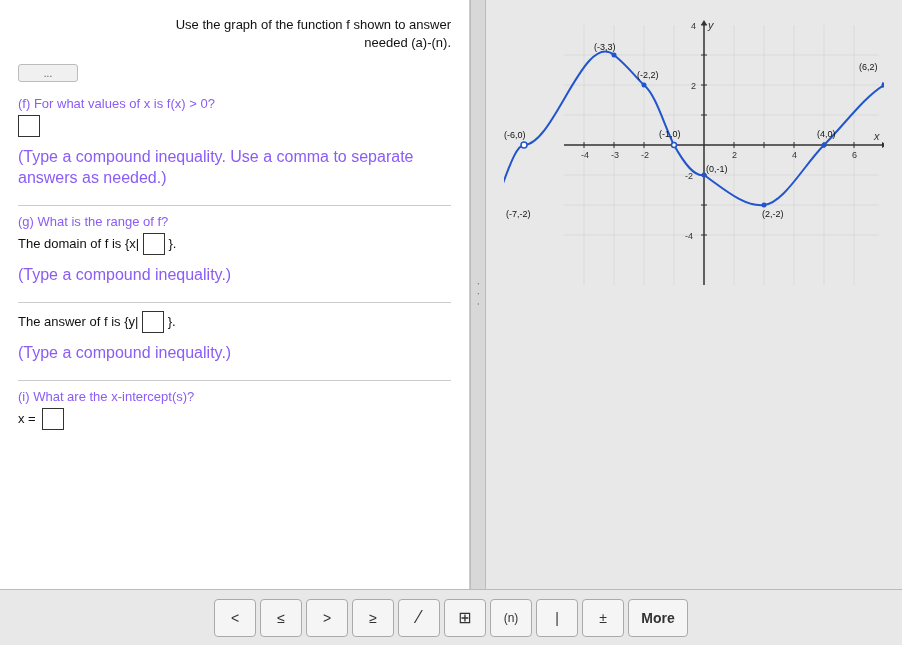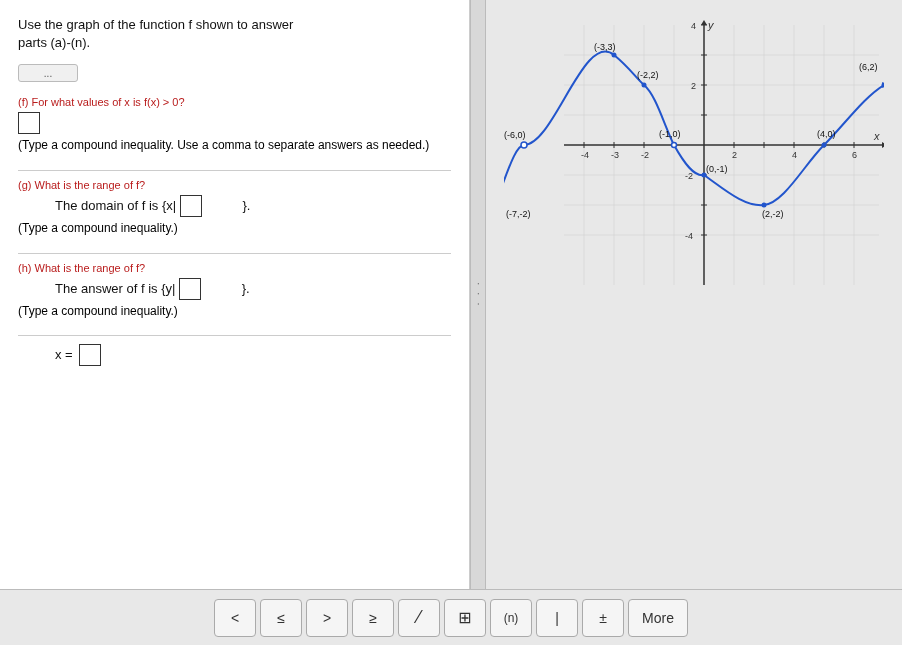--- a/index.html
+++ b/index.html
@@ -30,20 +30,21 @@
       flex-direction: column;
       overflow: hidden;
       border-right: 1px solid #ccc;
     }
 
     .problem-title {
       font-size: 13px;
       color: #111;
       line-height: 1.4;
       margin-bottom: 12px;
+      text-align: right;
     }
 
     .expand-btn {
       width: 60px;
       height: 18px;
       border: 1px solid #bbb;
       background: #f0f0f0;
       border-radius: 3px;
       font-size: 10px;
       cursor: pointer;
@@ -52,55 +53,54 @@
       justify-content: center;
       margin-bottom: 14px;
       color: #555;
     }
 
     .question-block {
       margin-bottom: 8px;
     }
 
     .question-label {
-      font-size: 11px;
-      color: #b91c1c;
+      font-size: 13px;
+      color: #8b5cf6;
       margin-bottom: 4px;
     }
 
     .answer-input {
       width: 22px;
       height: 22px;
       border: 1.5px solid #333;
       background: white;
       font-size: 12px;
     }
 
     .hint-text {
-      font-size: 12px;
-      color: #000000;
-      margin-top: 4px;
+      font-size: 16px;
+      color: #8b5cf6;
+      margin-top: 10px;
       line-height: 1.3;
     }
 
     .divider {
       border: none;
       border-top: 1px solid #ccc;
       margin: 8px 0;
     }
 
     .domain-line {
       font-size: 13px;
       color: #111;
       margin-bottom: 2px;
     }
 
     .brace-text {
       font-size: 13px;
-      margin-left: 37px;
     }
 
     
     .right-panel {
       flex: 1;
       background: #e8e8e8;
       position: relative;
       display: flex;
       align-items: flex-start;
       justify-content: center;
@@ -137,21 +137,21 @@
       display: flex;
       align-items: center;
       justify-content: center;
       color: #333;
       padding: 0 8px;
     }
 
     .toolbar-btn-more {
       min-width: 60px;
       font-size: 14px;
-      font-weight: normal;
+      font-weight: bold;
     }
 
     
     .collapse-handle {
       width: 16px;
       background: #d8d8d8;
       display: flex;
       align-items: center;
       justify-content: center;
       cursor: pointer;
@@ -174,21 +174,21 @@
   </style>
 </head>
 <body>
 
 <div class="main-container">
 
   <div class="left-panel">
 
     <div class="problem-title">
       <span>Use the graph of the function f shown to answer</span><br>
-      <span>parts (a)-(n).</span>
+      <span>needed (a)-(n).</span>
     </div>
 
     <div class="expand-btn">
       <span>...</span>
     </div>
 
     <div class="question-block">
       <div class="question-label">(f) For what values of x is f(x) &gt; 0?</div>
       <div style="margin: 4px 0;">
         <input class="answer-input" type="text" value="" style="">
@@ -204,32 +204,32 @@
         <span class="brace-text">The domain of f is {x|</span>
         <input class="answer-input" type="text" value="" style="width: 22px; height: 22px; border: 1.5px solid rgb(51, 51, 51);">
         <span class="brace-text">}.</span>
       </div>
       <div class="hint-text">(Type a compound inequality.)</div>
     </div>
 
     <hr class="divider">
 
     <div class="question-block">
-      <div class="question-label">(h) What is the range of f?</div>
       <div class="domain-line">
         <span class="brace-text">The answer of f is {y|</span>
         <input class="answer-input" type="text" value="" style="width: 22px; height: 22px; border: 1.5px solid rgb(51, 51, 51);">
         <span class="brace-text">}.</span>
       </div>
       <div class="hint-text">(Type a compound inequality.)</div>
     </div>
 
     <hr class="divider">
 
     <div class="question-block">
+      <div class="question-label">(i) What are the x-intercept(s)?</div>
       <div class="domain-line">
         <span class="brace-text">x =</span>
         <input class="answer-input" type="text" value="" style="width: 22px; height: 22px; border: 1.5px solid rgb(51, 51, 51); margin-left: 3px;">
       </div>
     </div>
 
   </div>
 
   <div class="collapse-handle">
     <span class="collapse-dots">· · ·</span>

